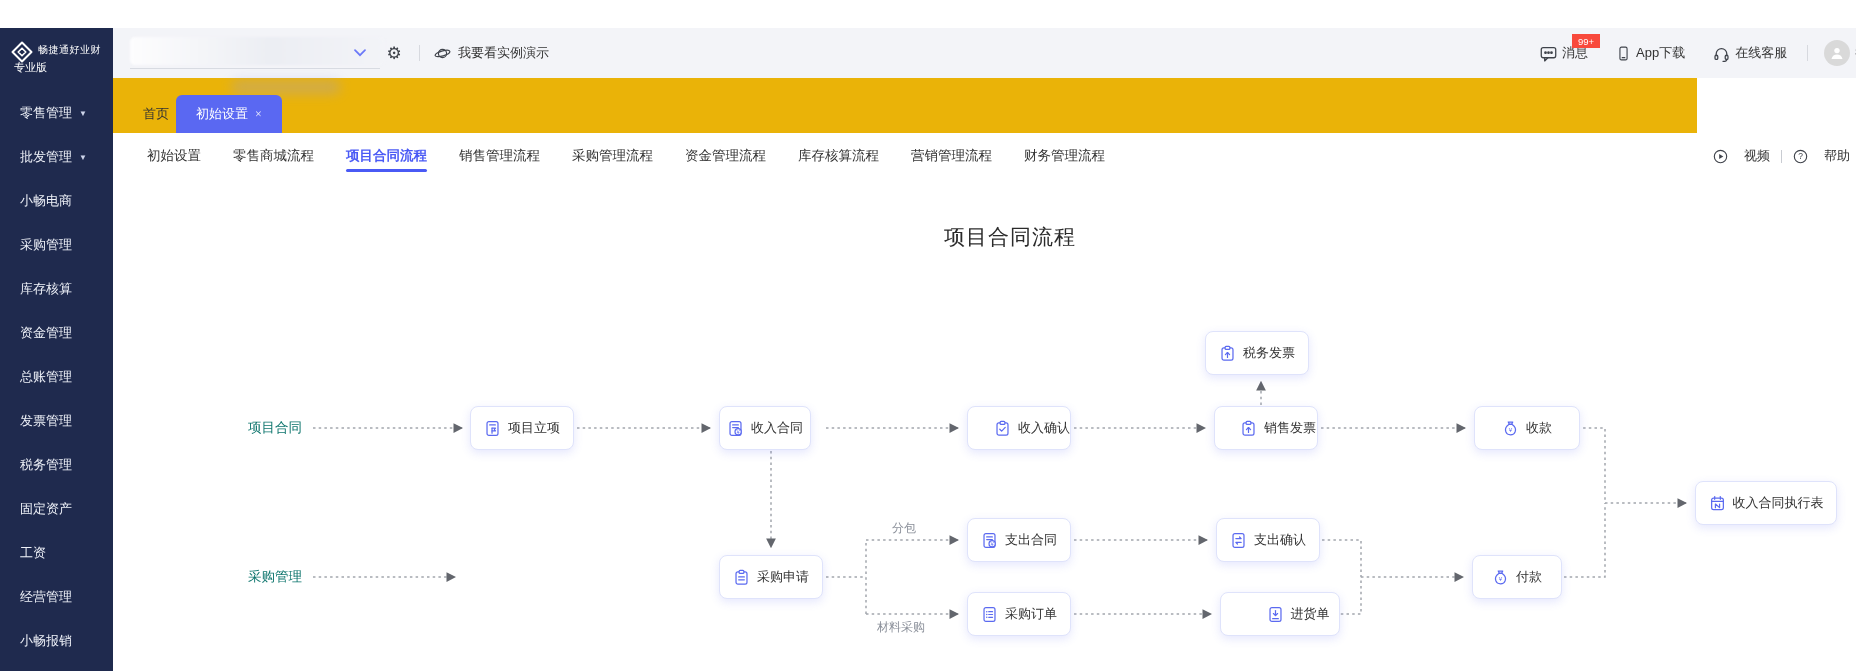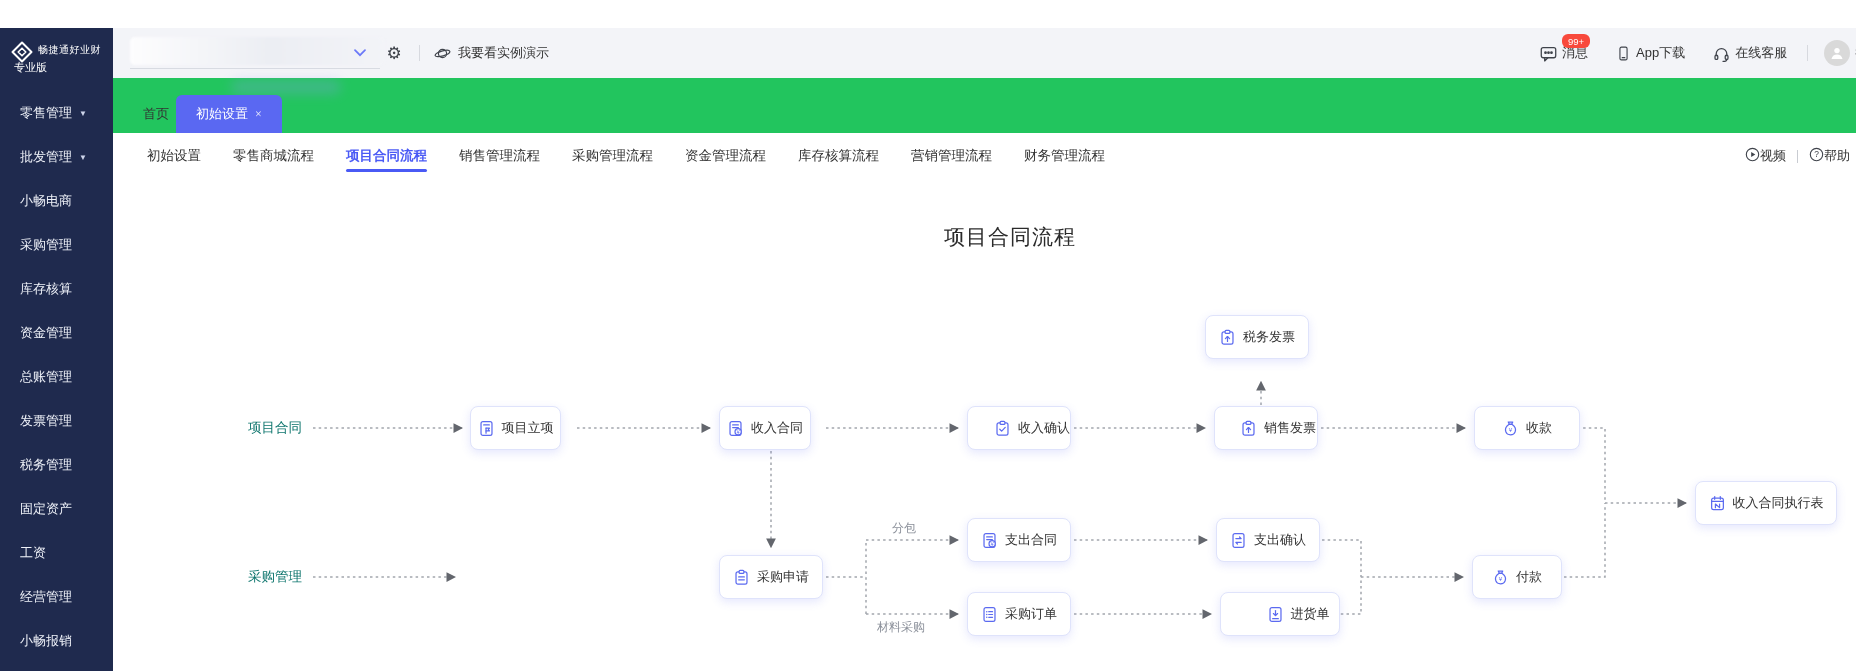--- a/index.html
+++ b/index.html
@@ -24,38 +24,38 @@
   .blob-line { position:absolute; left:17px; top:40px; width:250px; height:1px; background:#d8dbe2; }
   .tb-left { position:absolute; left:236px; top:0; height:50px; display:flex; align-items:center; }
   .tb-ic { display:flex; align-items:center; justify-content:center; width:22px; height:22px; cursor:pointer; }
   .gear-ch { font-size:17px; color:#3f434b; line-height:1; }
   .vdiv { width:1px; height:16px; background:#d7d9df; margin:0 14px; }
   .demo { display:flex; align-items:center; gap:7px; cursor:pointer; }
   .demo-txt { font-size:13px; color:#333;text-align:center; }
   .tb-right { position:absolute; left:1427px; top:0; height:50px; display:flex; align-items:center; }
   .tb-item { display:flex; align-items:center; gap:5px; cursor:pointer; position:relative; }
   .tb-item span.lbl { font-size:13px; color:#333; white-space:nowrap; }
-  .badge { position:absolute; top:-10px; left:22px; background:#f8493c; color:#fff; font-size:9.5px; padding:1.5px 6px; border-radius:6px; white-space:nowrap; }
+  .badge { position:absolute; top:-10px; left:32px; background:#f8493c; color:#fff; font-size:9.5px; padding:1.5px 6px; border-radius:0; white-space:nowrap; }
   .avatar { width:26px; height:26px; border-radius:50%; background:#d9d9d9; display:flex; align-items:center; justify-content:center; }
   .uname { font-size:13px; color:#333; white-space:nowrap; }
 
   
-  .tabstrip { position:absolute; left:113px; top:78px; width:1743px; height:55px; background:#22c55e;font-family:Liberation Serif, serif; }
+  .tabstrip { position:absolute; left:113px; top:78px; width:1584px; height:55px; background:#eab308;font-family:Liberation Serif, serif; }
   .smudge-blue { position:absolute; left:118px; top:2px; width:110px; height:14px; background:#8d99f5; opacity:.28; filter:blur(6px); border-radius:8px; }
   .home-tab { position:absolute; left:14px; bottom:0; height:38px; display:flex; align-items:center; padding:0 16px; font-size:13px; color:#333; cursor:pointer; }
   .active-tab { position:absolute; left:63px; bottom:0; width:106px; height:38px; background:#5a68f2; border-radius:6px 6px 0 0; display:flex; align-items:center; justify-content:center; gap:7px; color:#fff; font-size:13px; cursor:pointer; }
   .active-tab .x { font-size:12px; opacity:.9; cursor:pointer; }
 
   
   .pagetabs { position:absolute; left:113px; top:133px; width:1743px; height:46px; background:#fff; display:flex; align-items:center; padding-left:34px; gap:32px; }
   .ptab { font-size:13.5px; color:#333; cursor:pointer; position:relative; height:100%; display:flex; align-items:center; white-space:nowrap; }
   .ptab.active { color:#4a5af5; font-weight:bold; }
   .ptab.active::after { content:""; position:absolute; left:0; right:0; bottom:7px; height:3px; border-radius:2px; background:#4a5af5; }
   .pt-right { position:absolute; right:6px; top:0; height:100%; display:flex; align-items:center; gap:6px; }
-  .pt-link { display:flex; gap:0; font-size:13px; color:#333; cursor:pointer; white-space:nowrap; }
+  .pt-link { display:flex; align-items:center; gap:16px; font-size:13px; color:#333; cursor:pointer; white-space:nowrap; }
   .pt-div { width:1px; height:13px; background:#c9ccd2; margin:0 5px; }
 
   
   .flow { position:absolute; left:113px; top:179px; width:1743px; height:492px; background:#fff; }
   .flow-title { position:absolute; left:0; width:1794px; top:44px; text-align:center; font-size:21px; color:#2b2b2b; font-weight:500; letter-spacing:1px; }
   .edges { position:absolute; left:0; top:0; }
   .fnode { position:absolute; height:44px; background:#fff; border:1px solid #dfe3fb; border-radius:8px; box-shadow:0 3px 10px rgba(92,107,240,.16); display:flex; align-items:center; justify-content:center; gap:7px; cursor:pointer; }
   .fnode .ftx { font-size:13px; color:#333; white-space:nowrap; }
   .fic { display:flex; align-items:center; }
   .rowlab { position:absolute; transform:translate(-50%,-50%); font-size:13.5px; color:#0f766e; white-space:nowrap; }
@@ -248,21 +248,21 @@
         <path d="M961 361 H1094" marker-end="url(#arr)"></path>
         <path d="M961 435 H1098" marker-end="url(#arr)"></path>
         <path d="M1209 361 H1248 V398"></path>
         <path d="M1205 435 H1248 V398"></path>
         <path d="M1248 398 H1350" marker-end="url(#arr)"></path>
         <path d="M1453 249 H1492 V324"></path>
         <path d="M1451 398 H1492 V324"></path>
         <path d="M1492 324 H1573" marker-end="url(#arr)"></path>
       </g>
     </svg>
-  <div class="fnode" style="left: 357px; top: 227px; width: 91px;">
+  <div class="fnode" style="left: 357px; top: 227px; width: 104px;">
         <span class="fic">
           <svg width="17" height="17" viewBox="0 0 18 18" fill="none" stroke="#5b6af0" stroke-width="1.3" stroke-linecap="round" stroke-linejoin="round">
             <rect x="3.2" y="1.8" width="11.6" height="14.4" rx="2"></rect>
             <line x1="6" y1="5.2" x2="12" y2="5.2"></line>
             <path d="M8.5 14 V8.6"></path>
             <path d="M8.5 8.6 h3.6 l-1.1 1.5 1.1 1.5 H8.5"></path>
           </svg>
         </span>
         <span class="ftx">项目立项</span>
       </div>
@@ -302,21 +302,21 @@
       <div class="fnode" style="left: 1361px; top: 227px; width: 106px;">
         <span class="fic">
           <svg width="17" height="17" viewBox="0 0 18 18" fill="none" stroke="#5b6af0" stroke-width="1.3" stroke-linecap="round" stroke-linejoin="round">
             <path d="M6.6 2.2 h4.8 l-1.3 2.5 h-2.2 z"></path>
             <path d="M7.2 4.7 C4 6.9 3.3 10.4 4.1 12.6 c.7 2 2.5 3.1 4.9 3.1 s4.2-1.1 4.9-3.1 c.8-2.2.1-5.7-3.1-7.9 z"></path>
             <text x="9" y="12.8" font-size="6.6" text-anchor="middle" fill="#5b6af0" stroke="none" font-family="Liberation Sans, sans-serif">¥</text>
           </svg>
         </span>
         <span class="ftx">收款</span>
       </div>
-      <div class="fnode" style="left: 1092px; top: 136px; width: 104px;">
+      <div class="fnode" style="left: 1092px; top: 152px; width: 104px;">
         <span class="fic">
           <svg width="17" height="17" viewBox="0 0 18 18" fill="none" stroke="#5b6af0" stroke-width="1.3" stroke-linecap="round" stroke-linejoin="round">
             <rect x="3.2" y="3" width="11.6" height="13" rx="2"></rect>
             <rect x="6.5" y="1.4" width="5" height="3.2" rx="1" fill="#ffffff"></rect>
             <path d="M9 13.2 V8"></path>
             <path d="M6.8 10.2 L9 8 L11.2 10.2"></path>
           </svg>
         </span>
         <span class="ftx">税务发票</span>
       </div>

